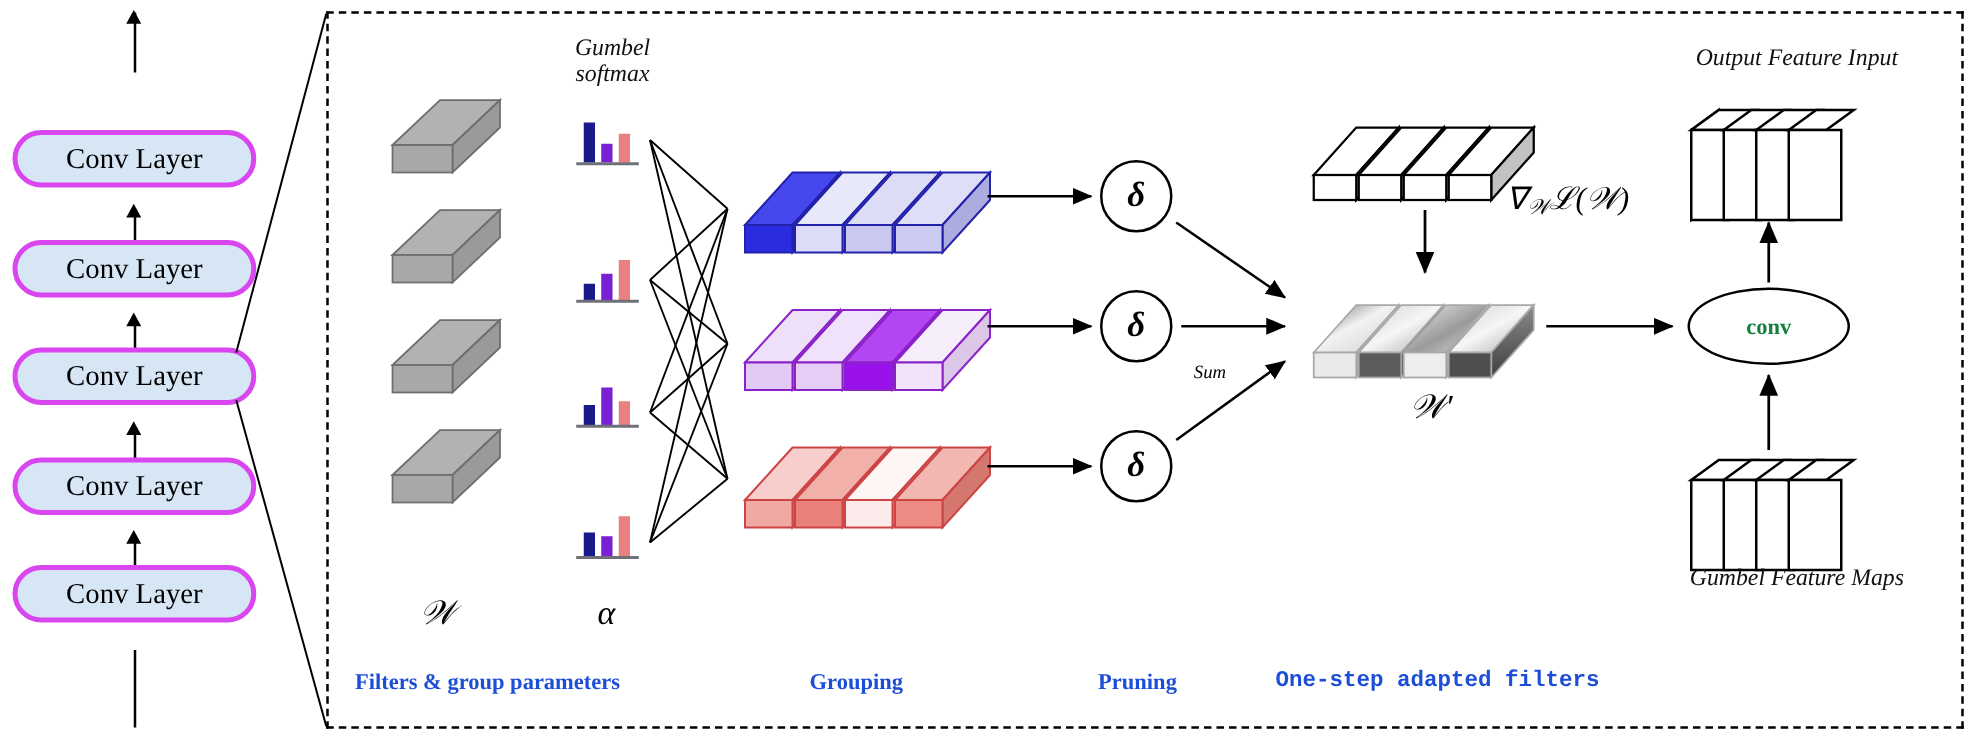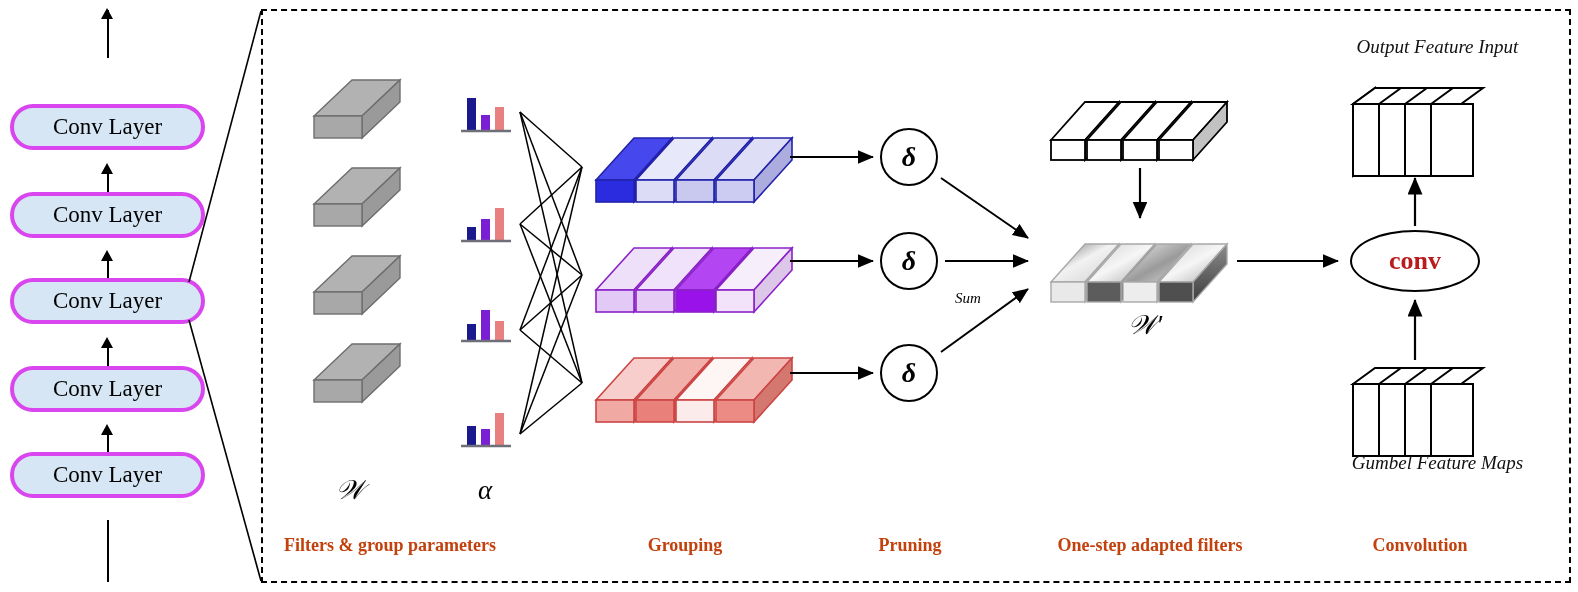--- a/index.html
+++ b/index.html
@@ -62,21 +62,21 @@
     color: #111;
     text-align: center;
     line-height: 1.12;
     white-space: pre-line;
   }
   .bold-label {
     position: absolute;
     font-family: "Liberation Serif", serif;
     font-weight: bold;
     font-size: 18px;
-    color: #c2410c;
+    color: #1d4ed8;
     text-align: center;
     white-space: nowrap;
   }
   .mathsym {
     position: absolute;
     font-family: "Liberation Serif", serif;
     font-style: italic;
     font-size: 27px;
     color: #000;
     text-align: center;
@@ -109,22 +109,22 @@
     position: absolute;
     width: 130px; height: 62px;
     border: 2.5px solid #000;
     border-radius: 50%;
     background: #fff;
     display: flex;
     align-items: center;
     justify-content: center;
     font-family: "Liberation Serif", serif;
     font-weight: bold;
-    font-size: 26px;
-    color: #b91c1c;
+    font-size: 18px;
+    color: #15803d;
   }
 
   svg.layer {
     position: absolute;
     left: 0; top: 0;
     width: 1578px; height: 592px;
     pointer-events: none;
     overflow: visible;
   }
   svg.inline { position: absolute; overflow: visible; }
@@ -199,20 +199,22 @@
     </g>
     <g transform="translate(0,264)">
       <polygon points="14,46 52,10 100,10 62,46" fill="#b2b2b2" stroke="#6e6e6e" stroke-width="1.4"></polygon>
       <polygon points="100,10 100,32 62,68 62,46" fill="#9a9a9a" stroke="#6e6e6e" stroke-width="1.4"></polygon>
       <rect x="14" y="46" width="48" height="22" fill="#a8a8a8" stroke="#6e6e6e" stroke-width="1.4"></rect>
     </g>
   </svg>
 
   <div class="mathsym" style="left:305px; top:475px; width:90px;">𝒲</div>
 
+  <div class="ital" style="left:430px; top:28px; width:120px;">Gumbel
+softmax</div>
 
   <svg class="inline" style="left:455px; top:90px; width:64px; height:52px;">
     <rect x="12" y="8" width="9" height="32" fill="#1a1a8c"></rect>
     <rect x="26" y="25" width="9" height="15" fill="#7b1fd4"></rect>
     <rect x="40" y="17" width="9" height="23" fill="#e8807f"></rect>
     <line x1="6" y1="41" x2="56" y2="41" stroke="#6f6f7a" stroke-width="2.4"></line>
   </svg>
   <svg class="inline" style="left:455px; top:200px; width:64px; height:52px;">
     <rect x="12" y="27" width="9" height="13" fill="#1a1a8c"></rect>
     <rect x="26" y="19" width="9" height="21" fill="#7b1fd4"></rect>
@@ -367,20 +369,21 @@
       <polygon points="76,24 76,44 42,82 42,62" fill="#d0d0d0" stroke="#000" stroke-width="1.8"></polygon>
       <rect x="8" y="62" width="34" height="20" fill="#ffffff" stroke="#000" stroke-width="1.8"></rect>
     </g>
     <g transform="translate(108,0)">
       <polygon points="8,62 42,24 76,24 42,62" fill="#ffffff" stroke="#000" stroke-width="1.8"></polygon>
       <polygon points="76,24 76,44 42,82 42,62" fill="#c2c2c2" stroke="#000" stroke-width="1.8"></polygon>
       <rect x="8" y="62" width="34" height="20" fill="#ffffff" stroke="#000" stroke-width="1.8"></rect>
     </g>
   </svg>
 
+  <div class="mathsym" style="left:1205px; top:140px; width:140px; text-align:left; font-size:25px;"><span>∇</span><span style="font-size:17px; vertical-align:-4px;">𝒲</span><span>ℒ(𝒲)</span></div>
 
   <svg class="layer">
     <line x1="1140" y1="168" x2="1140" y2="218" stroke="#000" stroke-width="2.2" marker-end="url(#ah)"></line>
   </svg>
 
   <svg class="inline" style="left:1043px; top:220px; width:200px; height:100px;">
     <defs>
       <linearGradient id="mg1" x1="0" y1="0" x2="1" y2="1">
         <stop offset="0%" stop-color="#6e6e6e"></stop>
           <stop offset="45%" stop-color="#f2f2f2"></stop>
@@ -479,16 +482,15 @@
       <polygon points="8,32 30,16 60,16 38,32" fill="#fff" stroke="#000" stroke-width="2"></polygon>
       <rect x="8" y="32" width="42" height="72" fill="#fff" stroke="#000" stroke-width="2"></rect>
     </g>
   </svg>
 
   <div class="ital" style="left:1335px; top:452px; width:205px;">Gumbel Feature Maps</div>
 
   <div class="bold-label" style="left:190px; top:535px; width:400px;">Filters &amp; group parameters</div>
   <div class="bold-label" style="left:585px; top:535px; width:200px;">Grouping</div>
   <div class="bold-label" style="left:820px; top:535px; width:180px;font-family:Liberation Serif, serif;">Pruning</div>
-  <div class="bold-label" style="left:1000px; top:535px; width:300px;">One-step adapted filters</div>
-  <div class="bold-label" style="left:1320px; top:535px; width:200px;">Convolution</div>
+  <div class="bold-label" style="left:1000px; top:535px; width:300px;font-family:Liberation Mono, monospace;">One-step adapted filters</div>
 
 </div>
 
 </body></html>

